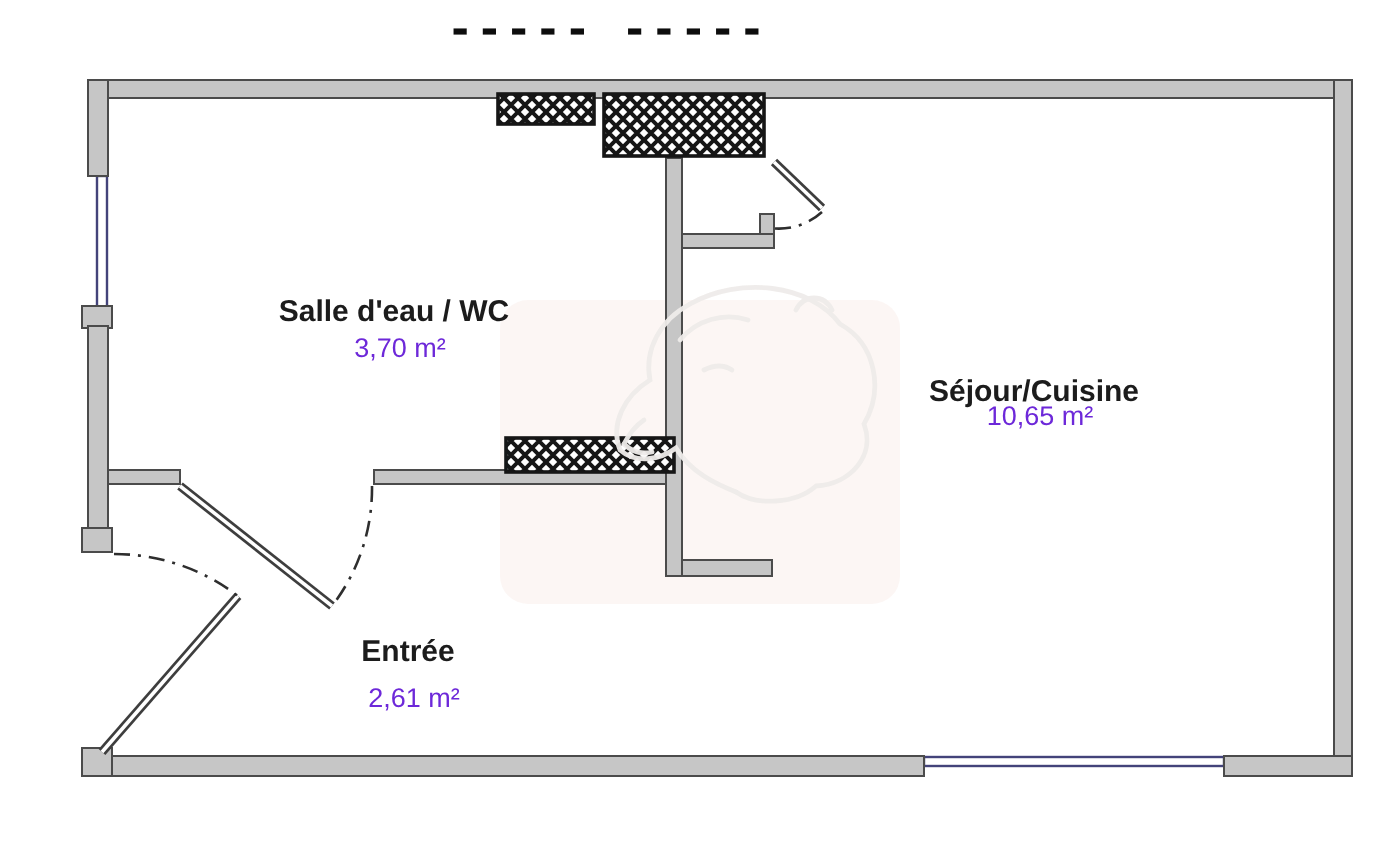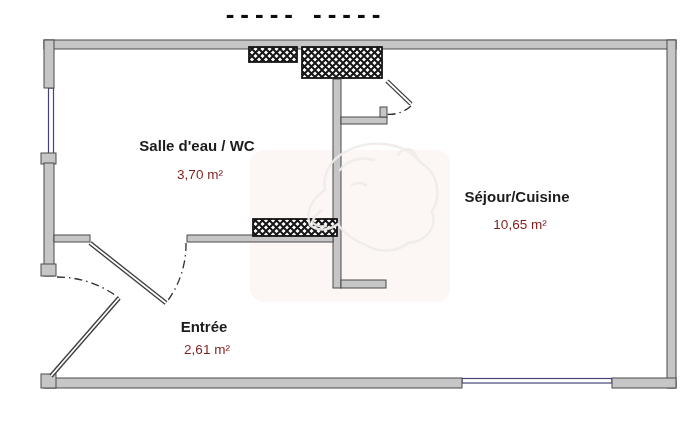--- a/index.html
+++ b/index.html
@@ -12,21 +12,21 @@
     display:flex;align-items:center;gap:14px;white-space:nowrap;
     font-size:30px;font-weight:bold;color:#0d0d0d;
   }
   #title-bar .dashes{letter-spacing:6px;font-size:26px;position:relative;top:-3px;}
   .room-label{
     position:absolute;transform:translate(-50%,-50%);
     font-size:15px;font-weight:bold;color:#1c1c1c;white-space:nowrap;
   }
   .room-area{
     position:absolute;transform:translate(-50%,-50%);
-    font-size:13.5px;font-weight:normal;color:#7f1d1d;white-space:nowrap;
+    font-size:13.5px;font-weight:normal;color:#6d28d9;white-space:nowrap;
   }
   #plan-svg{position:absolute;left:0;top:0;}
   #watermark-text{
     position:absolute;left:358px;top:245px;transform:translate(-50%,-50%);
     font-size:19px;font-weight:bold;letter-spacing:7px;color:#e6e0dc;
     white-space:nowrap;
   }
 </style>
 </head>
 <body>
@@ -105,22 +105,22 @@
       <path d="M 345 152 C 330 160, 322 175, 325 190 C 312 198, 305 212, 310 225 C 318 232, 330 230, 338 224 C 345 236, 358 242, 368 246"></path>
       <path d="M 398 155 C 402 147, 412 147, 416 155"></path>
       <path d="M 352 185 q 8 -4 14 0"></path>
       <path d="M 312 222 q 6 6 14 4"></path>
       <path d="M 322 210 q -6 4 -10 12"></path>
       <path d="M 340 170 C 348 160, 362 156, 374 160"></path>
     </g>
   </svg>
 
 
-  <div class="room-label" style="left:197px;top:145px">Salle d'eau / WC</div>
+  <div class="room-label" style="left:197px;top:156px">Salle d'eau / WC</div>
   <div class="room-area" style="left:200px;top:174px">3,70 m²</div>
 
   <div class="room-label" style="left:517px;top:196px">Séjour/Cuisine</div>
-  <div class="room-area" style="left:520px;top:224px">10,65 m²</div>
+  <div class="room-area" style="left:520px;top:208px">10,65 m²</div>
 
   <div class="room-label" style="left:204px;top:326px">Entrée</div>
   <div class="room-area" style="left:207px;top:349px">2,61 m²</div>
 
 </div>
 
 </body></html>

